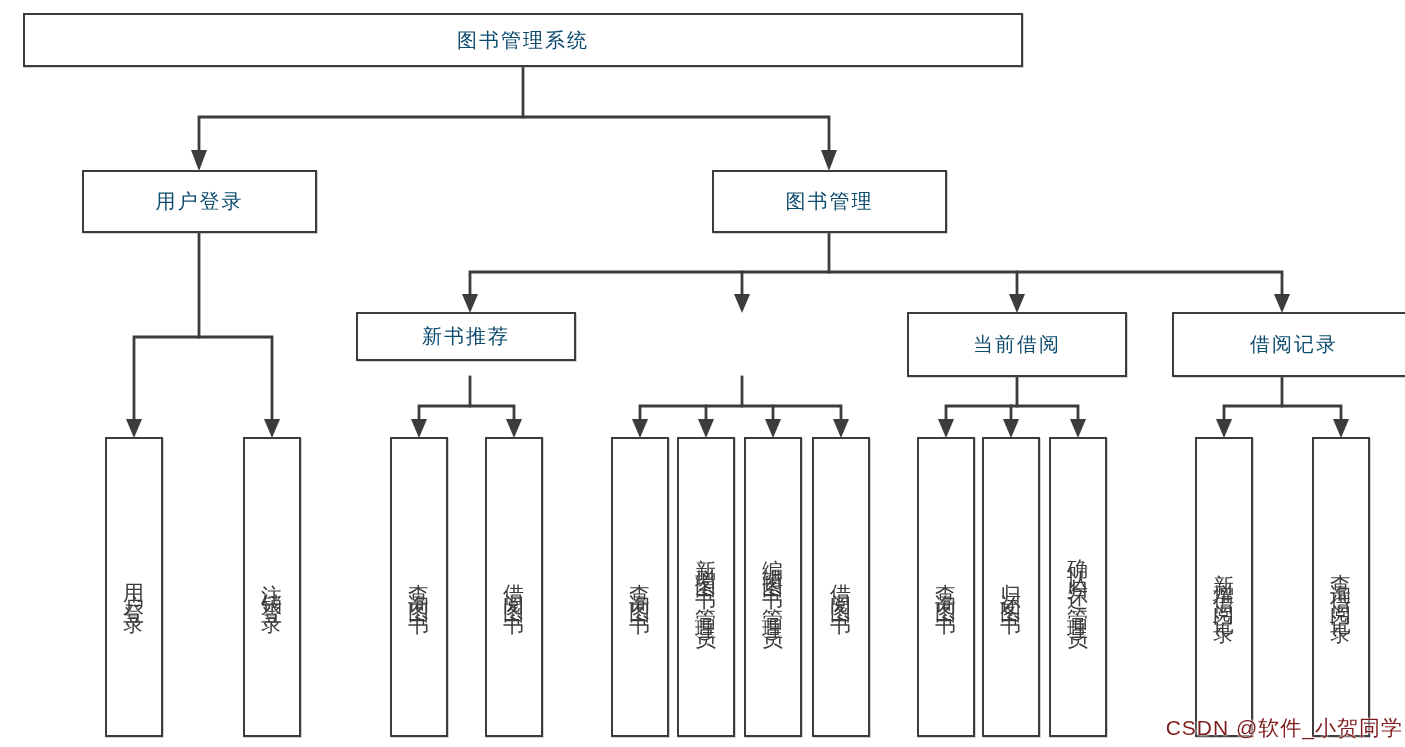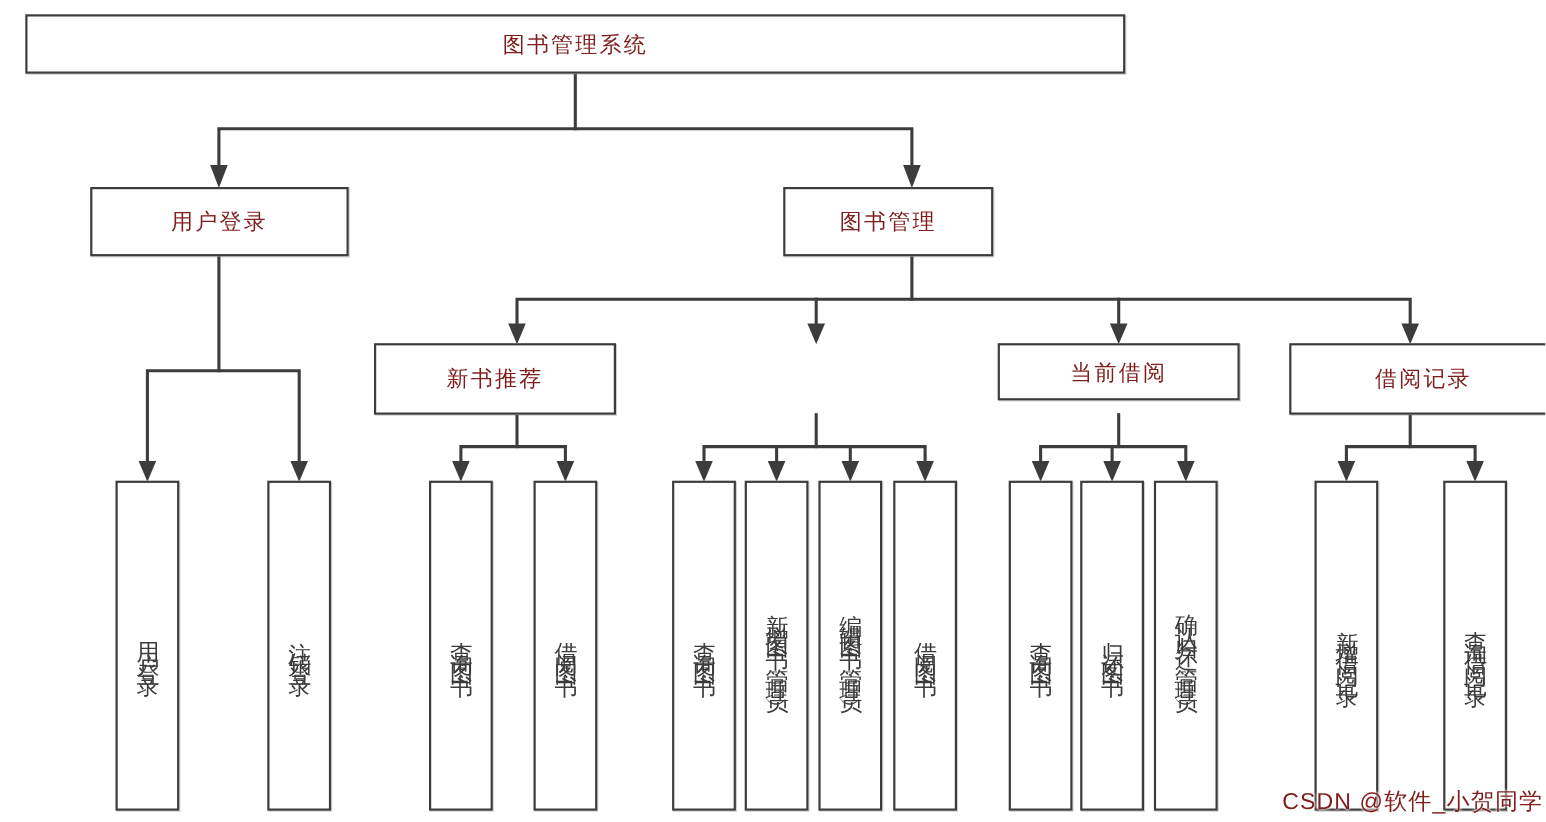--- a/index.html
+++ b/index.html
@@ -27,21 +27,21 @@
     border: 2.5px solid #3c3c3c;
     background: #ffffff;
     display: flex;
     align-items: center;
     justify-content: center;
     box-shadow: 1px 1px 0 rgba(120,120,120,0.35);
   }
   .hbox .lbl {
     font-size: 20px;
     letter-spacing: 2px;
-    color: #7f1d1d;
+    color: #0c4a6e;
     white-space: nowrap;
   }
   .vbox {
     position: absolute;
     box-sizing: border-box;
     width: 58px;
     height: 300px;
     border: 2.5px solid #3c3c3c;
     background: #ffffff;
     display: flex;
@@ -133,28 +133,28 @@
     </g>
   </svg>
 
   <div class="hbox" style="left:23px; top:13px; width:1000px; height:54px;">
     <span class="lbl">图书管理系统</span>
   </div>
 
   <div class="hbox" style="left:82px; top:170px; width:235px; height:63px;">
     <span class="lbl">用户登录</span>
   </div>
-  <div class="hbox" style="left:712px; top:170px; width:191px; height:63px;">
+  <div class="hbox" style="left:712px; top:170px; width:235px; height:63px;">
     <span class="lbl">图书管理</span>
   </div>
 
-  <div class="hbox" style="left:340px; top:312px; width:220px; height:65px;">
+  <div class="hbox" style="left:356px; top:312px; width:220px; height:49px;">
     <span class="lbl">新书推荐</span>
   </div>
-  <div class="hbox" style="left:907px; top:312px; width:220px; height:52px;">
+  <div class="hbox" style="left:907px; top:312px; width:220px; height:65px;">
     <span class="lbl">当前借阅</span>
   </div>
   <div class="hbox" style="left:1172px; top:312px; width:244px; height:65px;justify-content:center;">
     <span class="lbl">借阅记录</span>
   </div>
 
   <div class="vbox" style="left:105px; top:437px;">
     <span class="vlbl">用户登录</span>
   </div>
   <div class="vbox" style="left:243px; top:437px;">

